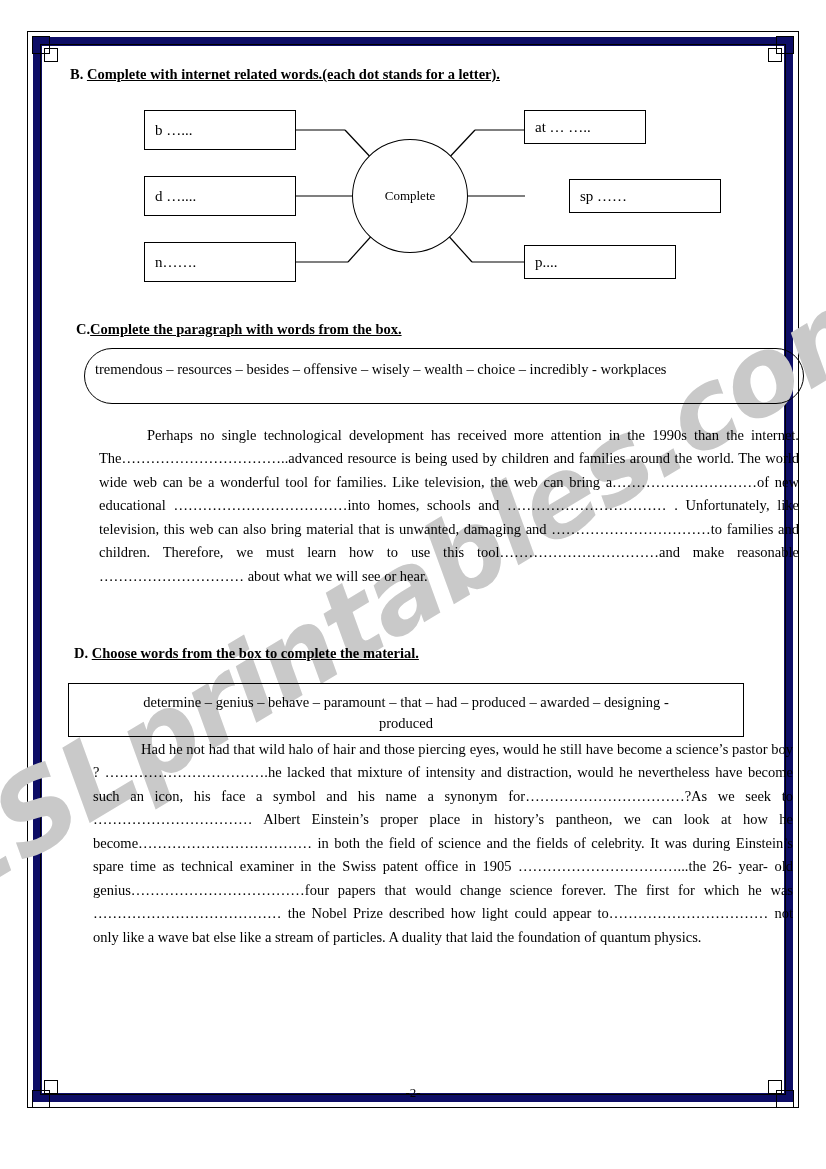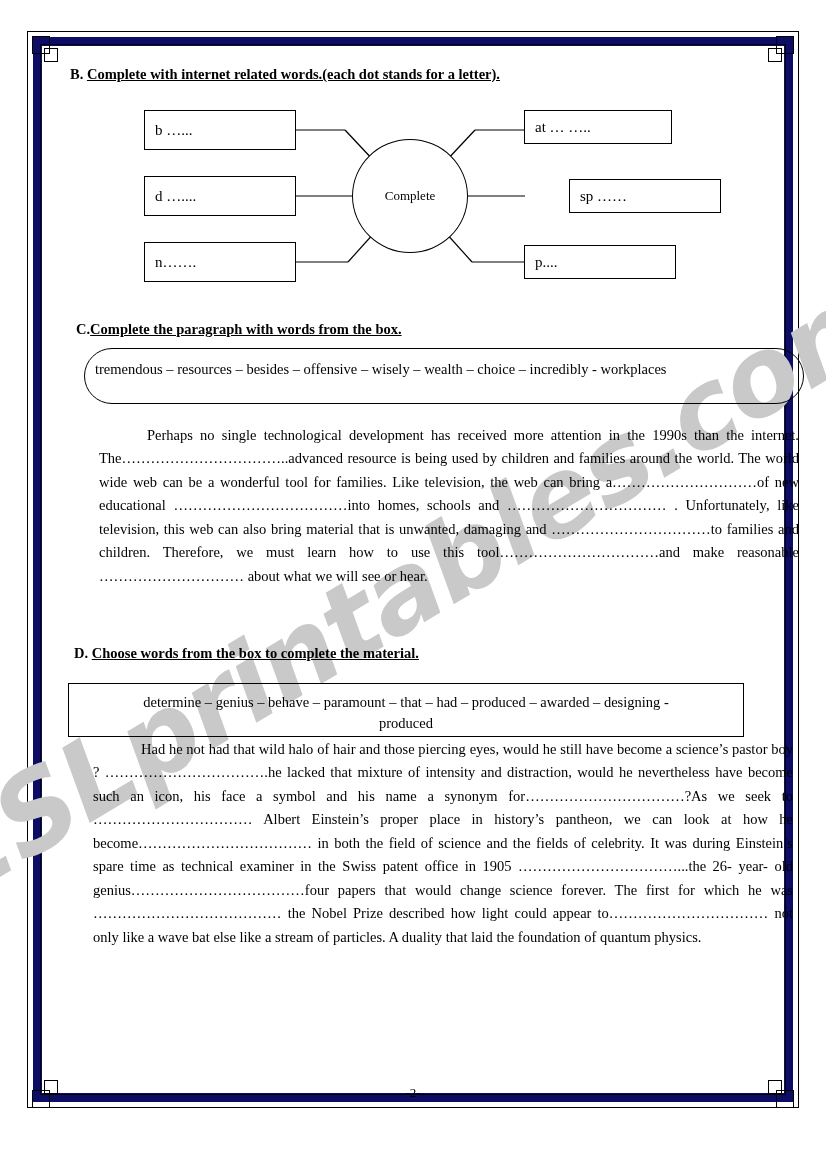--- a/index.html
+++ b/index.html
@@ -211,21 +211,21 @@
       <line x1="395" y1="96" x2="338" y2="96" stroke="#000" stroke-width="1.2"></line>
 
       <line x1="395" y1="162" x2="342" y2="162" stroke="#000" stroke-width="1.2"></line>
       <line x1="342" y1="162" x2="315" y2="132" stroke="#000" stroke-width="1.2"></line>
     </svg>
 
     <div class="node-box" style="left:14px; top:10px; width:152px; height:40px;">b …...</div>
     <div class="node-box" style="left:14px; top:76px; width:152px; height:40px;">d …....</div>
     <div class="node-box" style="left:14px; top:142px; width:152px; height:40px;">n…….</div>
 
-    <div class="node-box" style="left:394px; top:10px; width:148px; height:34px;">at … …..</div>
+    <div class="node-box" style="left:394px; top:10px; width:122px; height:34px;">at … …..</div>
     <div class="node-box" style="left:394px; top:79px; width:152px; height:34px;margin-left:45px;">sp ……</div>
     <div class="node-box" style="left:394px; top:145px; width:152px; height:34px;">p....</div>
 
     <div class="hub" style="left:222px; top:39px; width:116px; height:114px;">Complete</div>
   </div>
 
   <div class="heading" style="left:76px; top:321px;">
     <span>C.</span><span class="u">Complete the paragraph with words from the box.</span>
   </div>
 

